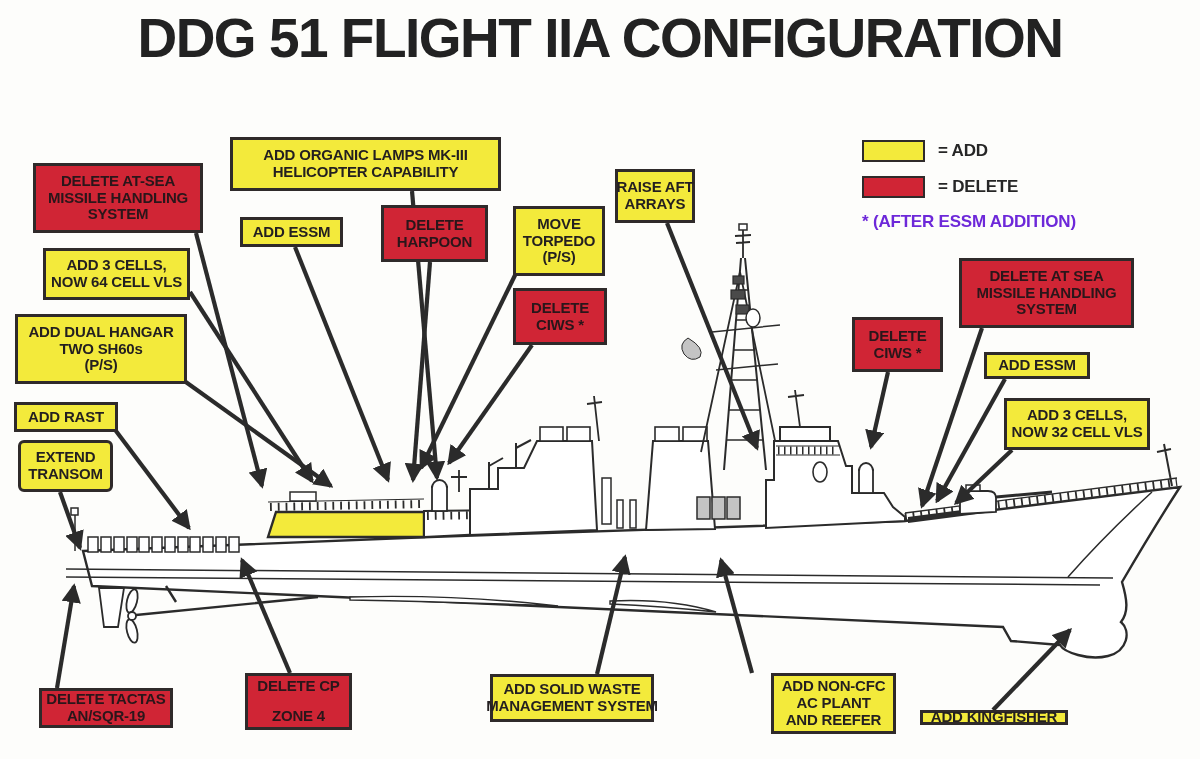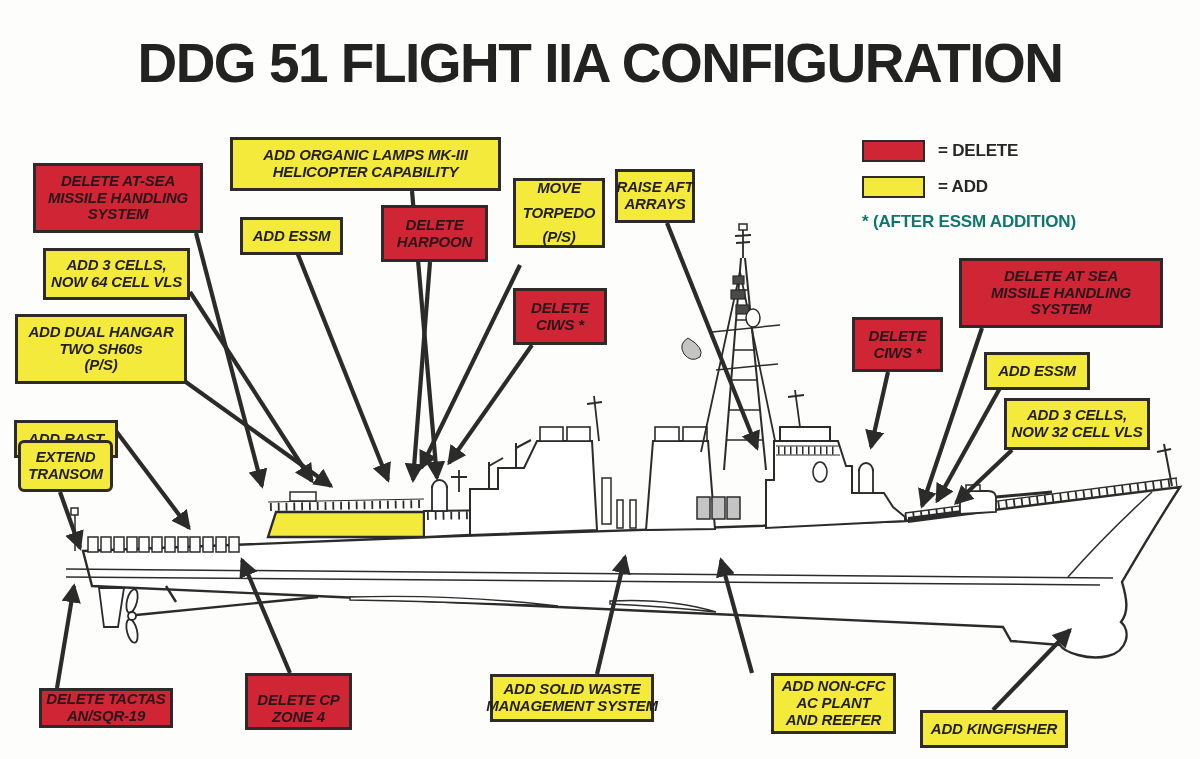--- a/index.html
+++ b/index.html
@@ -5,49 +5,48 @@
   html,body{margin:0;padding:0;}
   body{
     width:1200px;height:759px;position:relative;overflow:hidden;
     background:#fdfdfb;
     font-family:"Liberation Sans","DejaVu Sans",sans-serif;
   }
   #stage{position:absolute;inset:0;}
   #page-title{
     position:absolute;top:6px;left:0;width:100%;
     text-align:center;font-size:55px;font-weight:bold;
-    letter-spacing:-1.5px;color:#222;white-space:nowrap;margin-top:25px;
+    letter-spacing:-1.5px;color:#222;white-space:nowrap;
   }
   #diagram-svg{position:absolute;left:0;top:0;width:1200px;height:759px;}
   .wf{fill:#ffffff;}
   .gf{fill:#c4c4c4;}
   .df{fill:#4a4a4a;}
   .hatch{stroke-dasharray:1.8 6;stroke-width:8;fill:none;}
   .hatch-sm{stroke-dasharray:1.5 4.5;stroke-width:8;fill:none;}
   .arrow{stroke:var(--ink,#2b2b2b);stroke-width:4.2;}
   
   .callout{
     position:absolute;box-sizing:border-box;
     display:flex;flex-direction:column;align-items:center;justify-content:center;
     text-align:center;font-weight:bold;font-size:15px;line-height:1.12;
-    letter-spacing:-0.2px;padding:16px 4px;z-index:5;
+    letter-spacing:-0.2px;padding:2px 4px;z-index:5;
     border:3px solid #2f2a2a;
-    font-style:italic;
   }
   .callout.add{background:var(--add,#f3ea3b);color:#231f20;}
   .callout.delete{background:var(--delete,#d02535);color:#2a161a;}
   .callout span{display:block;white-space:nowrap;}
   
   #legend{position:absolute;left:862px;top:140px;z-index:5;}
   .legend-row{display:flex;align-items:center;margin-bottom:14px;height:22px;}
   .swatch{width:63px;height:22px;box-sizing:border-box;border:2.5px solid #2f2a2a;display:inline-block;}
   .swatch.add{background:var(--add,#f3ea3b);}
   .swatch.del{background:var(--delete,#d02535);}
   .legend-label{font-weight:bold;font-size:17px;color:#262626;margin-left:13px;letter-spacing:-0.2px;}
-  #legend-note{font-weight:bold;font-size:17px;color:#0f766e;margin-top:9px;letter-spacing:-0.2px;white-space:nowrap;}
+  #legend-note{font-weight:bold;font-size:17px;color:#6d28d9;margin-top:9px;letter-spacing:-0.2px;white-space:nowrap;}
 </style>
 </head>
 <body style="--add: #f3ea3b; --delete: #d02535; --ink: #2b2b2b;">
 
 <div id="stage">
 
   <div id="page-title">DDG 51 FLIGHT IIA CONFIGURATION</div>
 
   <svg id="diagram-svg" viewBox="0 0 1200 759">
     <defs>
@@ -186,46 +185,46 @@
         <line x1="1012" y1="450" x2="956" y2="503" class="arrow" marker-end="url(#ah)"></line>
         <line x1="290" y1="673" x2="242" y2="560" class="arrow" marker-end="url(#ah)"></line>
         <line x1="597" y1="674" x2="625" y2="557" class="arrow" marker-end="url(#ah)"></line>
         <line x1="752" y1="673" x2="721" y2="560" class="arrow" marker-end="url(#ah)"></line>
         <line x1="993" y1="710" x2="1070" y2="630" class="arrow" marker-end="url(#ah)"></line>
       </g>
   </svg>
 
   <div id="legend">
     <div class="legend-row">
+      <span class="swatch add"></span>
+      <span class="legend-label">= ADD</span>
+    </div>
+    <div class="legend-row">
       <span class="swatch del"></span>
       <span class="legend-label">= DELETE</span>
-    </div>
-    <div class="legend-row">
-      <span class="swatch add"></span>
-      <span class="legend-label">= ADD</span>
     </div>
     <div id="legend-note">* (AFTER ESSM ADDITION)</div>
   </div>
 
   <div id="callout-layer">
       <div class="callout delete" style="left: 33px; top: 163px; width: 170px; height: 70px;">
         <span>DELETE AT-SEA</span>
         <span>MISSILE HANDLING</span>
         <span>SYSTEM</span>
       </div>
       <div class="callout add" style="left: 43px; top: 248px; width: 147px; height: 52px;">
         <span>ADD 3 CELLS,</span>
         <span>NOW 64 CELL VLS</span>
       </div>
       <div class="callout add" style="left: 15px; top: 314px; width: 172px; height: 70px;">
         <span>ADD DUAL HANGAR</span>
         <span>TWO SH60s</span>
         <span>(P/S)</span>
       </div>
-      <div class="callout add" style="left: 14px; top: 420px; width: 104px; height: 30px;">
+      <div class="callout add" style="left: 14px; top: 402px; width: 104px; height: 30px;">
         <span>ADD RAST</span>
       </div>
       <div class="callout add" style="left: 18px; top: 440px; width: 95px; height: 52px; border-radius: 6px;">
         <span>EXTEND</span>
         <span>TRANSOM</span>
       </div>
       <div class="callout delete" style="left: 39px; top: 688px; width: 134px; height: 40px;">
         <span>DELETE TACTAS</span>
         <span>AN/SQR-19</span>
       </div>
@@ -233,38 +232,38 @@
         <span>ADD ORGANIC LAMPS MK-III</span>
         <span>HELICOPTER CAPABILITY</span>
       </div>
       <div class="callout add" style="left: 240px; top: 217px; width: 103px; height: 30px;">
         <span>ADD ESSM</span>
       </div>
       <div class="callout delete" style="left: 381px; top: 205px; width: 107px; height: 57px;">
         <span>DELETE</span>
         <span>HARPOON</span>
       </div>
-      <div class="callout add" style="left: 513px; top: 178px; width: 92px; height: 70px; gap: 8px;">
+      <div class="callout add" style="left: 513px; top: 206px; width: 92px; height: 70px;">
         <span>MOVE</span>
         <span>TORPEDO</span>
         <span>(P/S)</span>
       </div>
       <div class="callout delete" style="left: 513px; top: 288px; width: 94px; height: 57px;">
         <span>DELETE</span>
         <span>CIWS *</span>
       </div>
       <div class="callout add" style="left: 615px; top: 169px; width: 80px; height: 54px;">
         <span>RAISE AFT</span>
         <span>ARRAYS</span>
       </div>
       <div class="callout delete" style="left: 852px; top: 317px; width: 91px; height: 55px;">
         <span>DELETE</span>
         <span>CIWS *</span>
       </div>
-      <div class="callout delete" style="left: 959px; top: 258px; width: 204px; height: 70px;">
+      <div class="callout delete" style="left: 959px; top: 258px; width: 175px; height: 70px;">
         <span>DELETE AT SEA</span>
         <span>MISSILE HANDLING</span>
         <span>SYSTEM</span>
       </div>
       <div class="callout add" style="left: 984px; top: 352px; width: 106px; height: 27px;">
         <span>ADD ESSM</span>
       </div>
       <div class="callout add" style="left: 1004px; top: 398px; width: 146px; height: 52px;">
         <span>ADD 3 CELLS,</span>
         <span>NOW 32 CELL VLS</span>

